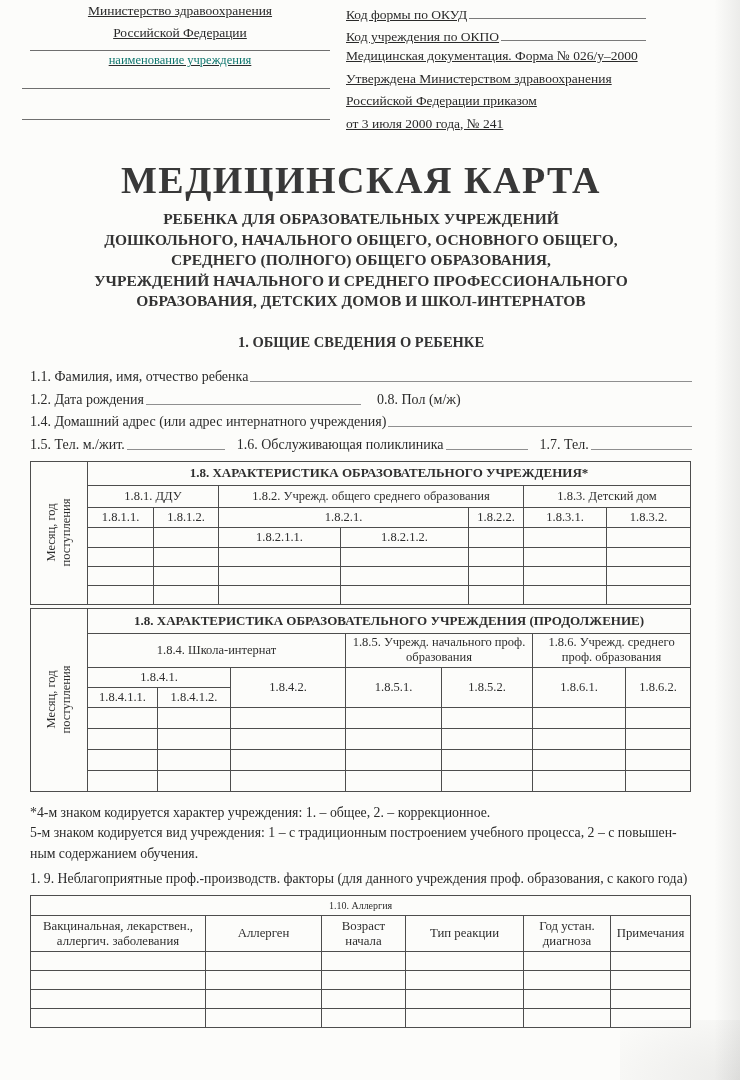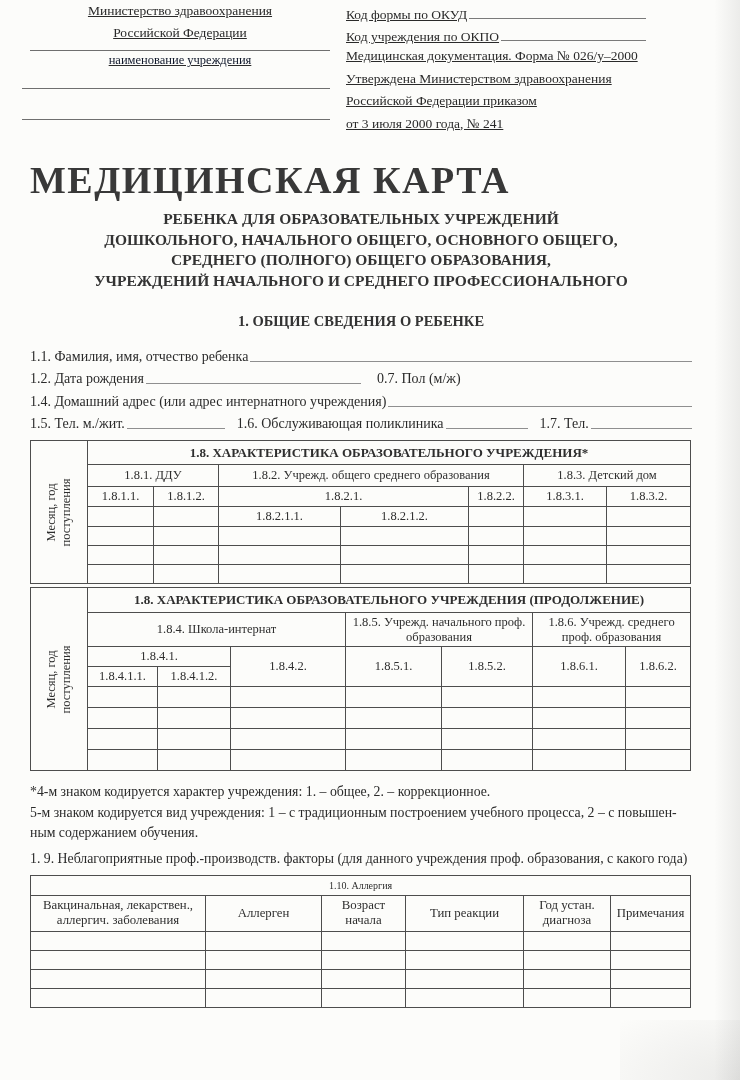--- a/index.html
+++ b/index.html
@@ -19,30 +19,30 @@
     pointer-events:none;
   }
   .content{position:absolute;left:30px;top:0;width:662px;}
 
   
   .hdr{display:flex;text-decoration:underline;}
   .hdr-left{width:300px;flex:none;}
   .hl{ text-align:center;font-size:13.5px;line-height:22px;}
   .hrule{border-bottom:1.2px solid #6f6f6f;height:0;}
   .hrule.r1{margin-top:6px;}
-  .hcap{text-align:center;font-size:12.5px;line-height:17px;margin-top:1px;color:#0f172a;}
+  .hcap{text-align:center;font-size:12.5px;line-height:17px;margin-top:1px;color:#0f766e;}
   .hrule.r2{margin-top:19px;margin-left:-8px;}
   .hrule.r3{margin-top:30px;margin-left:-8px;}
   .hdr-right{flex:1;margin-left:16px;font-size:13.5px;}
   .hrl{display:flex;align-items:flex-end;height:22.5px;white-space:nowrap;}
   .fill{flex:1;border-bottom:1.2px solid #7a7a7a;margin:0 46px 4px 2px;}
   .hrt{height:22.5px;line-height:22.5px;white-space:nowrap;}
 
   
-  .main-title{text-align:left;font-size:38px;font-weight:bold;letter-spacing:1.5px;
+  .main-title{text-align:center;font-size:38px;font-weight:bold;letter-spacing:1.5px;
     line-height:46px;margin-top:22px;color:#383838;}
   .subs{text-align:center;font-size:15.5px;font-weight:bold;line-height:20.5px;margin-top:6px;color:#333;}
   .sect{text-align:center;font-size:14.5px;font-weight:bold;margin-top:22px;color:#333;}
 
   
   .fields{margin-top:12px;font-size:14px;}
   .frow{display:flex;align-items:flex-end;height:22.5px;white-space:nowrap;}
   .blank{border-bottom:1px solid #8f8f8f;margin-bottom:3px;margin-left:2px;}
   .grow{flex:1;}
   .sp16{width:16px;flex:none;}
@@ -98,33 +98,34 @@
         <div class="hrt">от 3 июля 2000 года, № 241</div>
       </div>
     </div>
 
     <div class="main-title">МЕДИЦИНСКАЯ КАРТА</div>
     <div class="subs">
       <div>РЕБЕНКА ДЛЯ ОБРАЗОВАТЕЛЬНЫХ УЧРЕЖДЕНИЙ</div>
       <div>ДОШКОЛЬНОГО, НАЧАЛЬНОГО ОБЩЕГО, ОСНОВНОГО ОБЩЕГО,</div>
       <div>СРЕДНЕГО (ПОЛНОГО) ОБЩЕГО ОБРАЗОВАНИЯ,</div>
       <div>УЧРЕЖДЕНИЙ НАЧАЛЬНОГО И СРЕДНЕГО ПРОФЕССИОНАЛЬНОГО</div>
+      <div>ОБРАЗОВАНИЯ, ДЕТСКИХ ДОМОВ И ШКОЛ-ИНТЕРНАТОВ</div>
     </div>
     <div class="sect">1. ОБЩИЕ СВЕДЕНИЯ О РЕБЕНКЕ</div>
 
     <div class="fields">
       <div class="frow">
         <span>1.1. Фамилия, имя, отчество ребенка</span>
         <span class="blank grow"></span>
       </div>
       <div class="frow">
         <span>1.2. Дата рождения</span>
         <span class="blank w215"></span>
         <span class="sp16"></span>
-        <span>0.7. Пол (м/ж)</span>
+        <span>0.8. Пол (м/ж)</span>
       </div>
       <div class="frow">
         <span>1.4. Домашний адрес (или адрес интернатного учреждения)</span>
         <span class="blank grow"></span>
       </div>
       <div class="frow">
         <span>1.5. Тел. м./жит.</span>
         <span class="blank w98"></span>
         <span class="sp12"></span>
         <span>1.6. Обслуживающая поликлиника</span>

